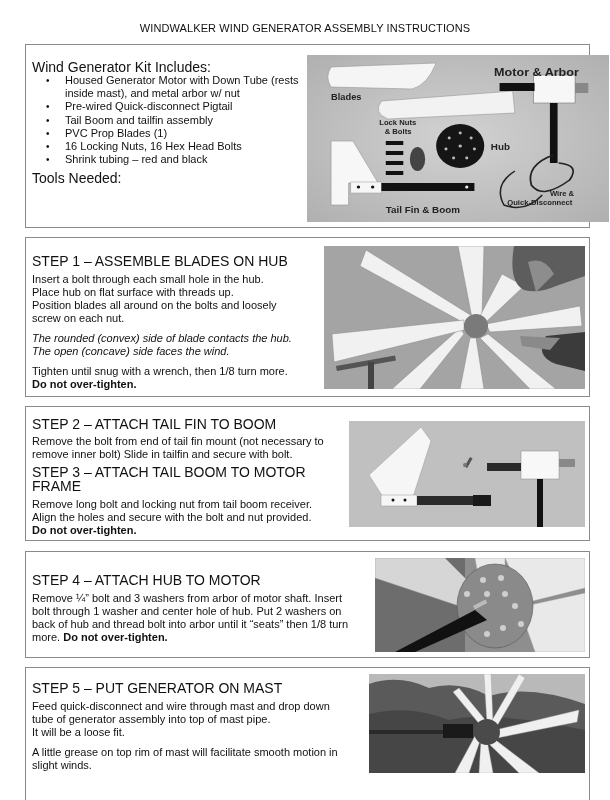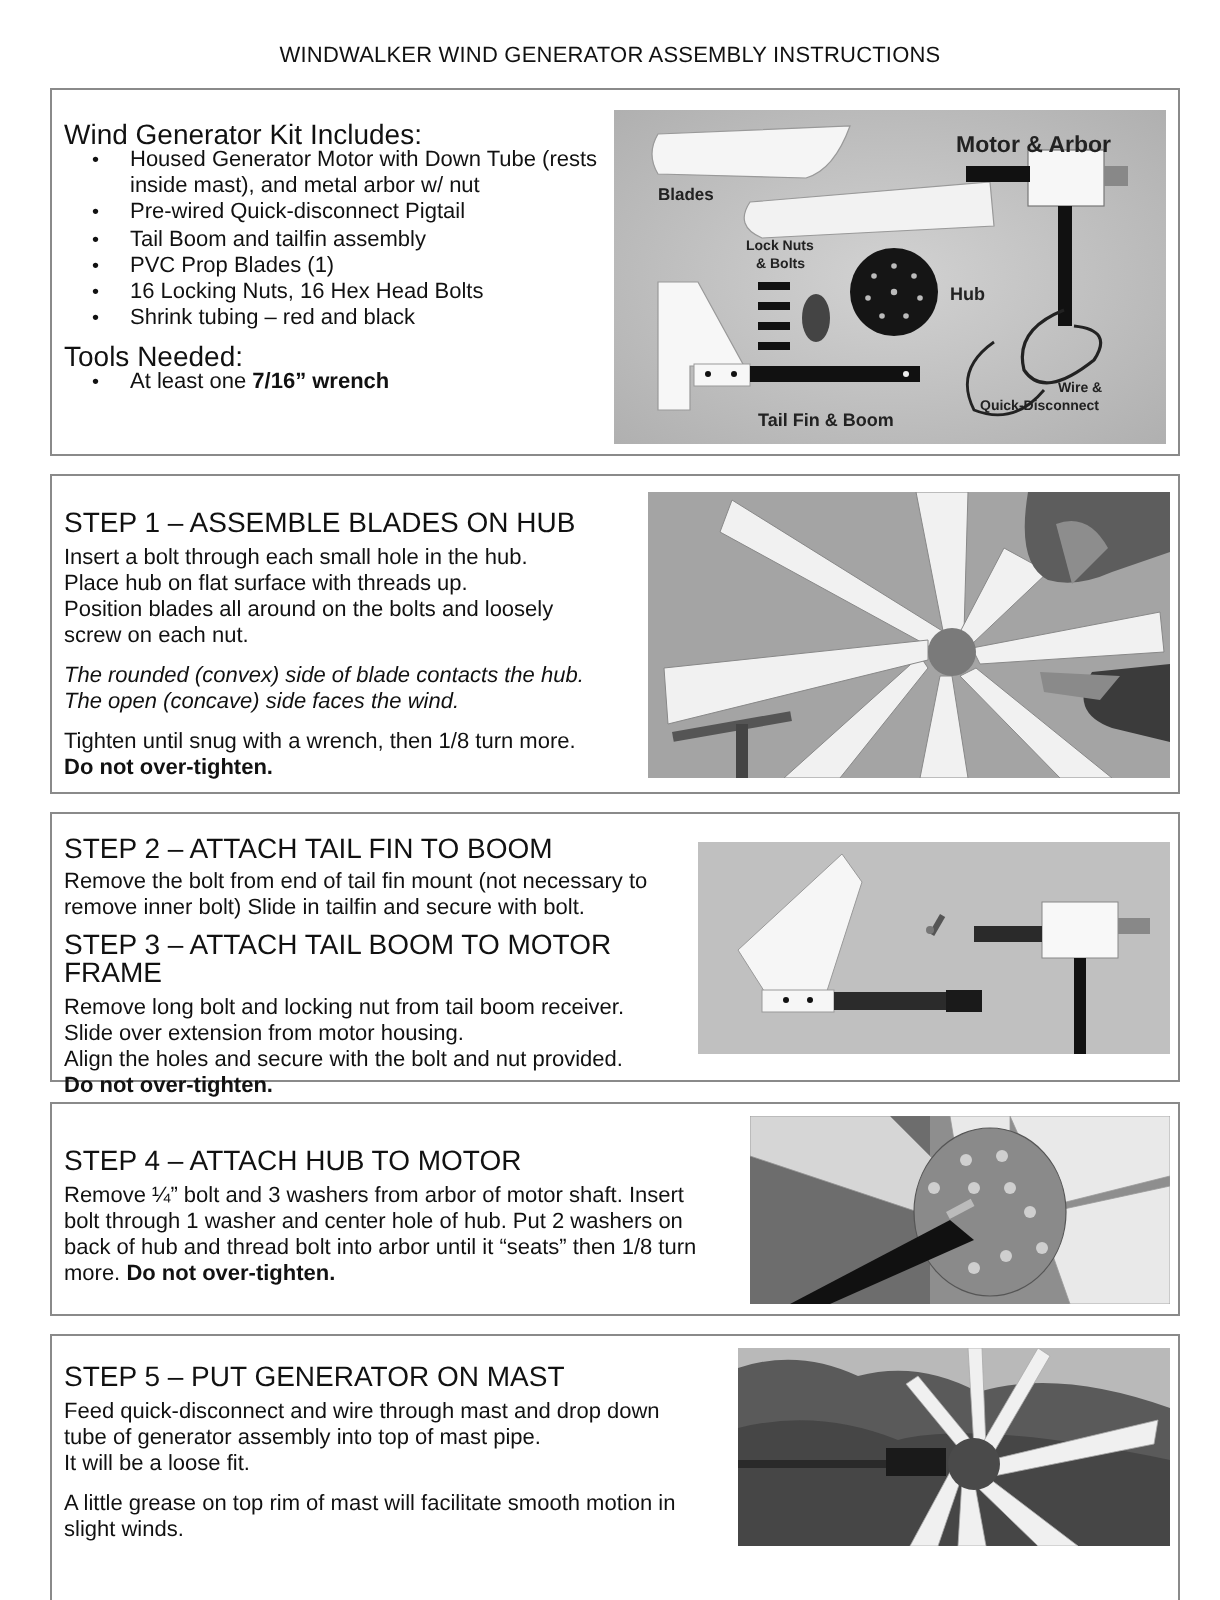--- a/index.html
+++ b/index.html
@@ -39,26 +39,23 @@
     <ul class="kit">
       <li>Housed Generator Motor with Down Tube (rests inside mast), and metal arbor w/ nut</li>
       <li>Pre-wired Quick-disconnect Pigtail</li>
       <li>Tail Boom and tailfin assembly</li>
       <li>PVC Prop Blades (1)</li>
       <li>16 Locking Nuts, 16 Hex Head Bolts</li>
       <li>Shrink tubing – red and black</li>
     </ul>
     <div style="height:5px"></div>
     <div class="h">Tools Needed:</div>
-    <ul class="kit">
-      <li><span>At least one </span><span class="b">7/16” wrench</span></li>
-    </ul>
-  </div>
-
-  <div class="photo" style="left:281px;top:10px;width:276px;height:167px;background:#f9a8d4;">
+  </div>
+
+  <div class="photo" style="left:281px;top:10px;width:302px;height:167px;background:#f9a8d4;">
     <svg viewBox="0 0 276 167" preserveAspectRatio="none">
       <defs>
         <radialGradient id="g0" cx="50%" cy="50%" r="70%">
             <stop offset="0" stop-color="#d2d2d2"></stop>
             <stop offset="1" stop-color="#b0b0b0"></stop>
           </radialGradient>
       </defs>
       <rect width="276" height="167" fill="url(#g0)"></rect>
 
       <path d="M22 12 L118 8 Q110 30 96 34 L22 32 Q16 22 22 12 Z" fill="#f5f5f5" stroke="#999" stroke-width=".6"></path>
@@ -152,21 +149,20 @@
 <div class="box" style="top:406px;height:135px;">
   <div class="txt" style="left:6px;top:10px;width:305px;">
     <div class="h">STEP 2 – ATTACH TAIL FIN TO BOOM</div>
     <div style="height:4px"></div>
     <p class="p">Remove the bolt from end of tail fin mount (not necessary to</p>
     <p class="p">remove inner bolt)  Slide in tailfin and secure with bolt.</p>
     <div style="height:4px"></div>
     <div class="h">STEP 3 – ATTACH TAIL BOOM TO MOTOR FRAME</div>
     <div style="height:5px"></div>
     <p class="p">Remove long bolt and locking nut from tail boom receiver.</p>
-    <p class="p">Slide over extension from motor housing.</p>
     <p class="p">Align the holes and secure with the bolt and nut provided.</p>
     <p class="p b">Do not over-tighten.</p>
   </div>
   <div class="photo" style="left:323px;top:14px;width:236px;height:106px;background:#bdbdbd;">
     <svg viewBox="0 0 236 106" preserveAspectRatio="none">
       <rect width="236" height="106" fill="#c0c0c0"></rect>
       <path d="M20 54 L72 6 L82 20 L64 76 L34 76 Z" fill="#f6f6f6" stroke="#999" stroke-width=".5"></path>
       <rect x="32" y="74" width="36" height="11" fill="#f6f6f6" stroke="#999" stroke-width=".5"></rect>
       <rect x="68" y="75" width="72" height="9" fill="#2b2b2b"></rect>
       <rect x="124" y="74" width="18" height="11" fill="#1a1a1a"></rect>

